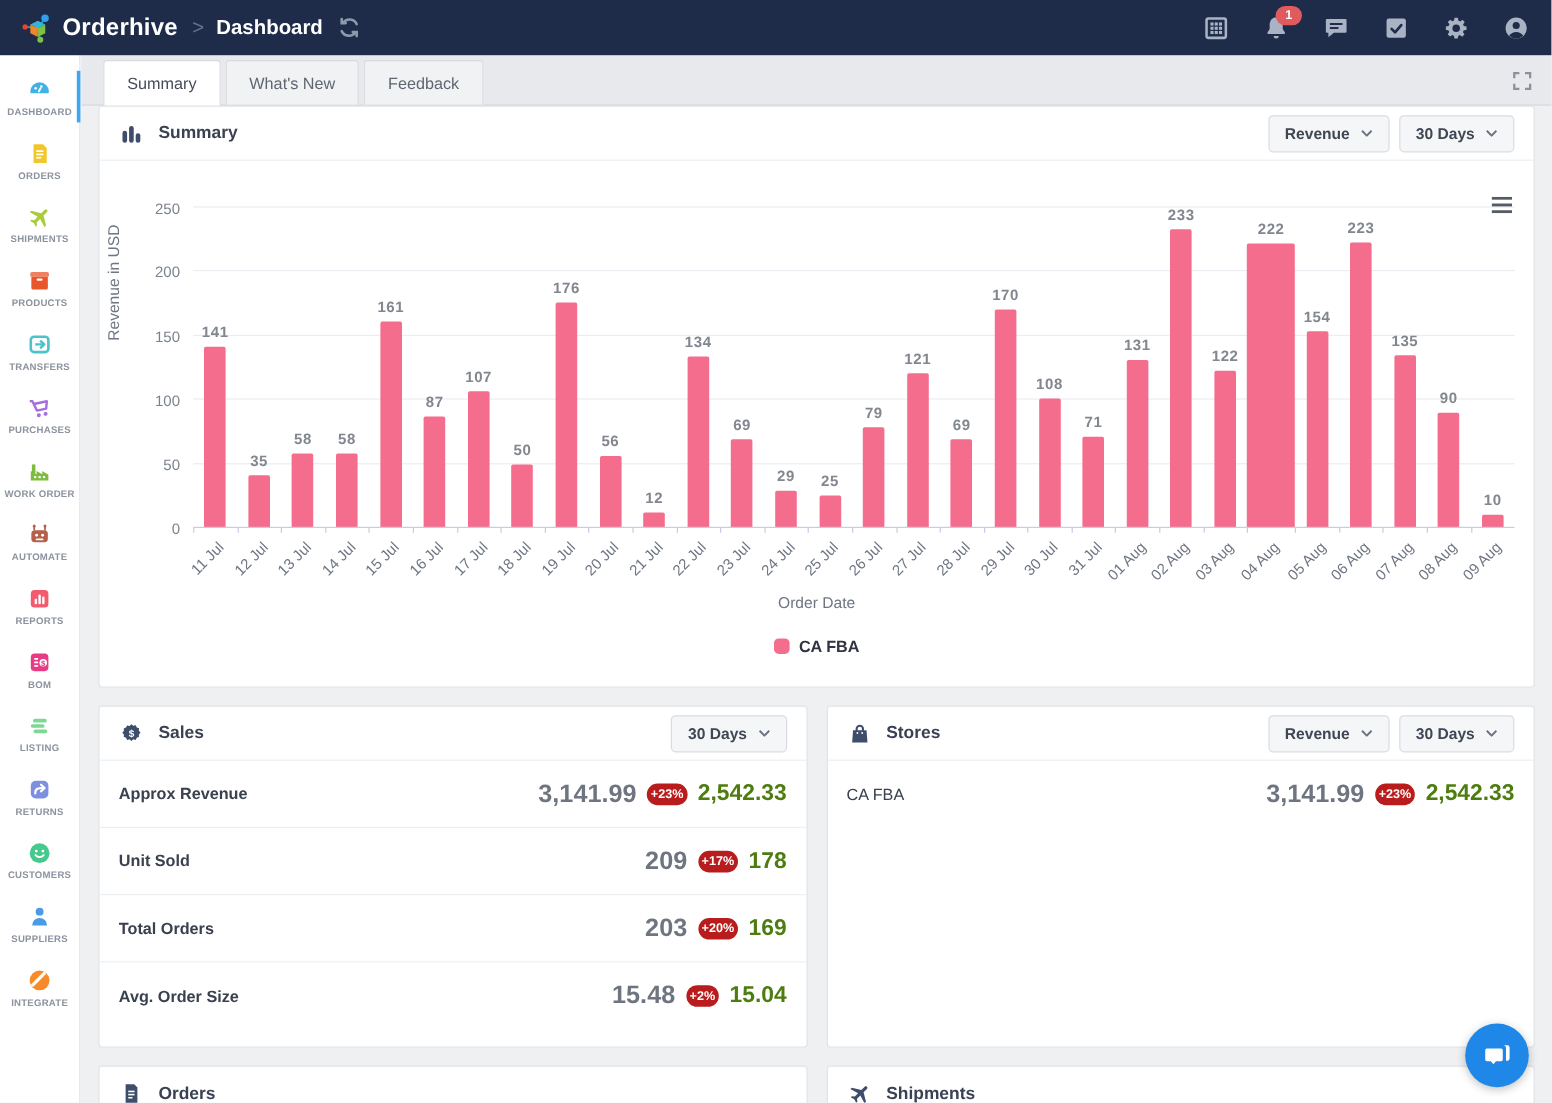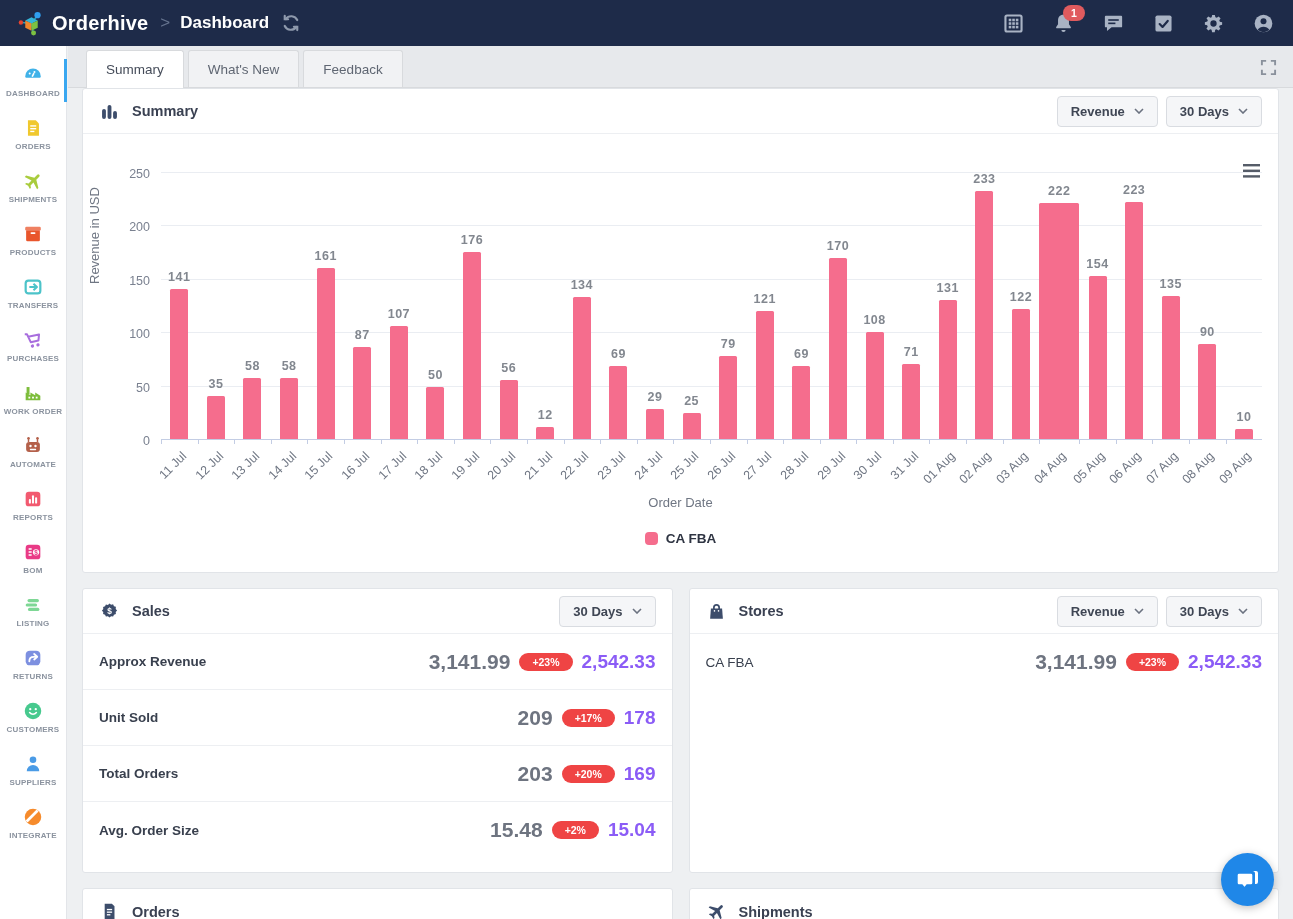--- a/index.html
+++ b/index.html
@@ -62,22 +62,22 @@
   .chart-menu{position:absolute;top:30px;right:18px;cursor:pointer;display:flex}
 
   
   .cards-row{display:flex;gap:16px;margin-top:15px}
   .cards-row .card{flex:1;height:285px}
   .metric-row{height:56px;display:flex;align-items:center;padding:0 16px;border-bottom:1px solid #edeff2}
   .metric-row:last-child{border-bottom:none}
   .metric-label{font-size:13.5px;font-weight:600;color:#39404e}
   .metric-vals{margin-left:auto;display:flex;align-items:center;gap:9px}
   .val-cur{font-size:21px;font-weight:700;color:#6e7480}
-  .pill{background:#ef4444;color:#fff;font-size:10.5px;font-weight:700;padding:3px 13px;border-radius:10px}
-  .val-prev{font-size:19px;font-weight:700;color:#8b5cf6}
+  .pill{background:#b91c1c;color:#fff;font-size:10.5px;font-weight:700;padding:3px 3px;border-radius:10px}
+  .val-prev{font-size:19px;font-weight:700;color:#4d7c0f}
 
   .bottom-row{display:flex;gap:16px;margin-top:15px}
   .bottom-row .card{flex:1;height:120px}
 
   
   .chat-bubble{position:absolute;right:19px;bottom:13px;width:53px;height:53px;border-radius:50%;background:#1f87e8;display:flex;align-items:center;justify-content:center;cursor:pointer;z-index:50;box-shadow:0 2px 8px rgba(0,0,0,.25)}
   .chat-bubble svg{width:28px;height:28px}
 </style>
 </head>
 <body>

